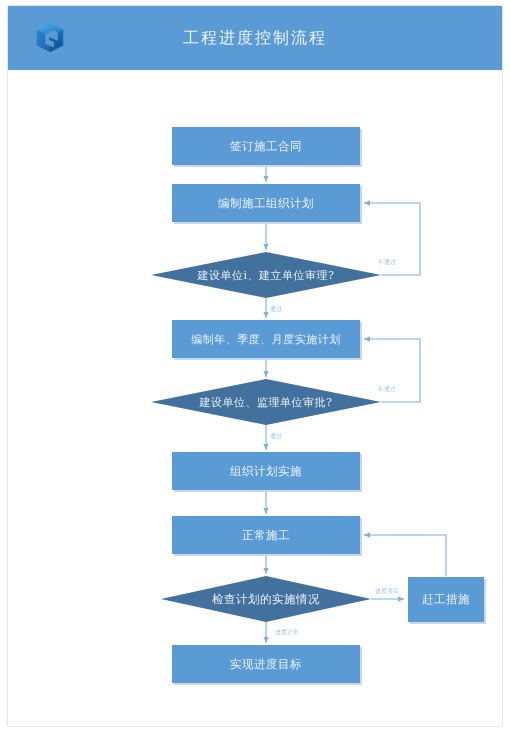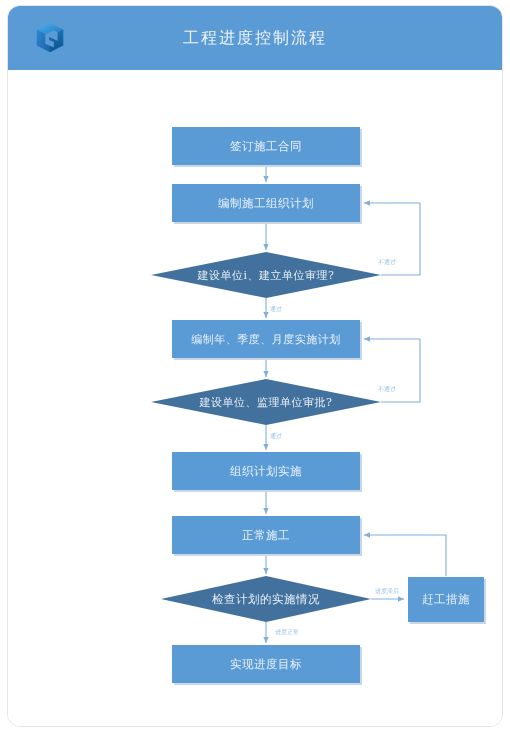--- a/index.html
+++ b/index.html
@@ -21,21 +21,21 @@
 
   
   .card {
     position: absolute;
     left: 7px;
     top: 5px;
     width: 496px;
     height: 722px;
     background: #ffffff;
     border: 1px solid #e3e6ea;
-    border-radius: 13px;
+    border-radius: 2px;
     box-sizing: border-box;
     overflow: hidden;
   }
 
   
   .header {
     position: absolute;
     left: 0;
     top: 0;
     width: 494px;

